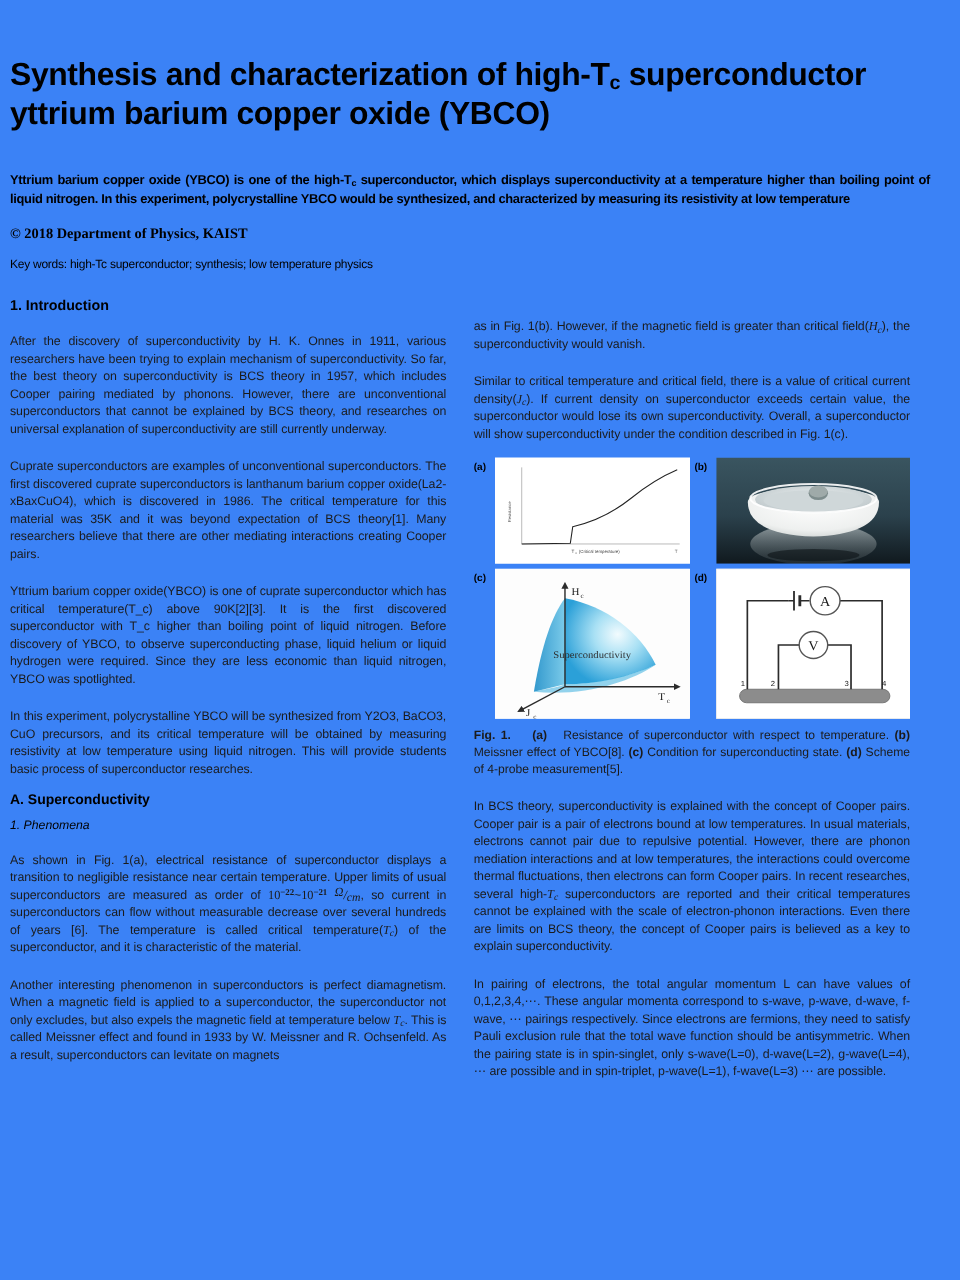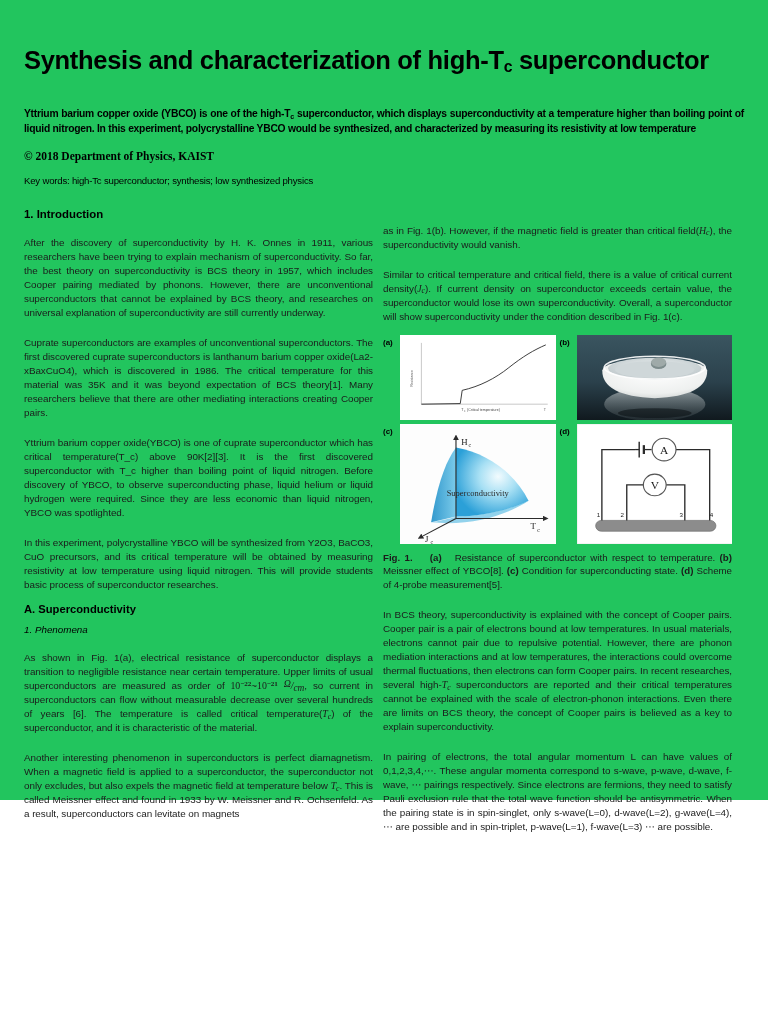--- a/index.html
+++ b/index.html
@@ -10,24 +10,24 @@
   body {
     width: 768px;
     height: 1024px;
     font-family: "Liberation Sans", sans-serif;
     color: #1a1a1a;
     overflow: hidden;
   }
   .page {
     position: relative;
     width: 768px;
-    height: 800px;
-    background: #22c55e;
+    height: 1024px;
+    background: #3b82f6;
     box-sizing: border-box;
-    padding: 45px 24px 10px 24px;
+    padding: 45px 24px 10px 8px;
   }
 
   
   .doc-title {
     font-size: 25.5px;
     font-weight: bold;
     line-height: 1.22;
     letter-spacing: -0.3px;
     margin: 0 0 30px 0;
     color: #000;
@@ -65,21 +65,21 @@
   .keywords {
     font-size: 9.6px;
     margin: 0 0 22px 0;
     letter-spacing: -0.2px;
     color: #000;
   }
 
   
   .columns {
     display: flex;
-    gap: 10px;
+    gap: 22px;
     align-items: flex-start;
   }
   .col {
     width: 349px;
     flex: 0 0 349px;
   }
 
   h2.sec {
     font-size: 11.4px;
     font-weight: bold;
@@ -207,28 +207,29 @@
   .fig-caption b { font-weight: bold; }
 </style>
 </head>
 <body>
 
 <div class="page">
 
   <h1 class="doc-title">
     <span>Synthesis and characterization of high-T</span><sub>c</sub><span> superconductor</span>
     <br>
+    <span>yttrium barium copper oxide (YBCO)</span>
   </h1>
 
   <p class="abstract">
     <span>Yttrium barium copper oxide (YBCO) is one of the high-T</span><sub>c</sub><span> superconductor, which displays superconductivity at a temperature higher than boiling point of liquid nitrogen. In this experiment, polycrystalline YBCO would be synthesized, and characterized by measuring its resistivity at low temperature</span>
   </p>
 
   <p class="copyright">© 2018 Department of Physics, KAIST</p>
-  <p class="keywords">Key words: high-Tc superconductor; synthesis; low synthesized physics</p>
+  <p class="keywords">Key words: high-Tc superconductor; synthesis; low temperature physics</p>
 
   <div class="columns">
 
     <div class="col">
 
       <h2 class="sec">1. Introduction</h2>
 
       <p class="body tight">After the discovery of superconductivity by H. K. Onnes in 1911, various researchers have been trying to explain mechanism of superconductivity. So far, the best theory on superconductivity is BCS theory in 1957, which includes Cooper pairing mediated by phonons. However, there are unconventional superconductors that cannot be explained by BCS theory, and researches on universal explanation of superconductivity are still currently underway.</p>
       <p class="body">Cuprate superconductors are examples of unconventional superconductors. The first discovered cuprate superconductors is lanthanum barium copper oxide(La2-xBaxCuO4), which is discovered in 1986. The critical temperature for this material was 35K and it was beyond expectation of BCS theory[1]. Many researchers believe that there are other mediating interactions creating Cooper pairs.</p>
       <p class="body">Yttrium barium copper oxide(YBCO) is one of cuprate superconductor which has critical temperature(T_c) above 90K[2][3]. It is the first discovered superconductor with T_c higher than boiling point of liquid nitrogen. Before discovery of YBCO, to observe superconducting phase, liquid helium or liquid hydrogen were required. Since they are less economic than liquid nitrogen, YBCO was spotlighted.</p>

